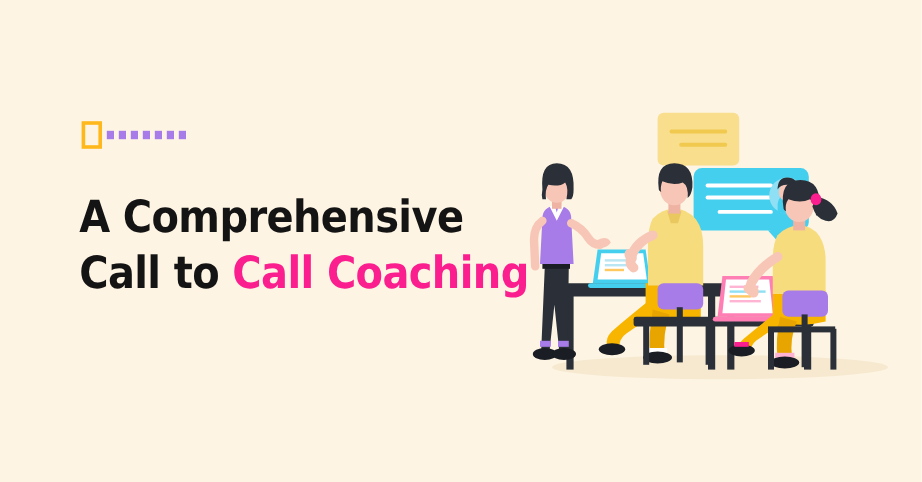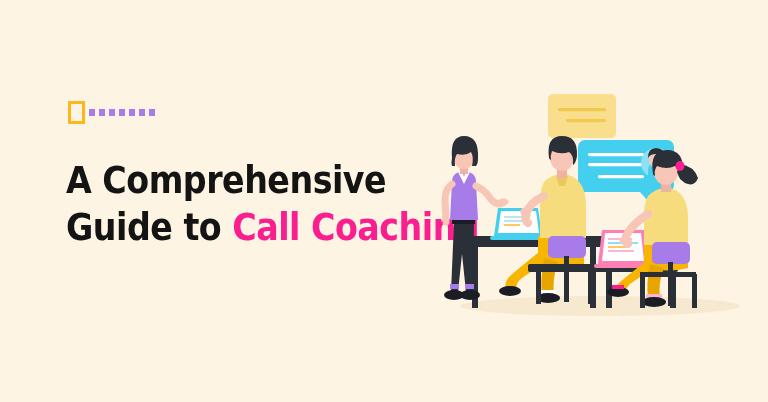--- a/index.html
+++ b/index.html
@@ -66,21 +66,21 @@
       <span class="deco-dot"></span>
       <span class="deco-dot"></span>
       <span class="deco-dot"></span>
       <span class="deco-dot"></span>
       <span class="deco-dot"></span>
     </div>
   </div>
 
   <div id="headline">
     <span class="line">A Comprehensive</span>
-    <span class="line"><span>Guide to </span><span class="accent">Call Coaching</span></span>
+    <span class="line"><span>Call to </span><span class="accent">Call Coaching</span></span>
   </div>
 
   <div id="illus">
     <svg viewBox="0 0 330 250" xmlns="http://www.w3.org/2000/svg">
 
       <ellipse cx="168" cy="228" rx="140" ry="10" fill="#F6E9CF"></ellipse>
 
       <g>
         <rect x="116" y="16" width="68" height="44" rx="5" fill="#F8DE8D"></rect>
         <path d="M124 58 L124 76 L140 60 Z" fill="#F8DE8D"></path>

